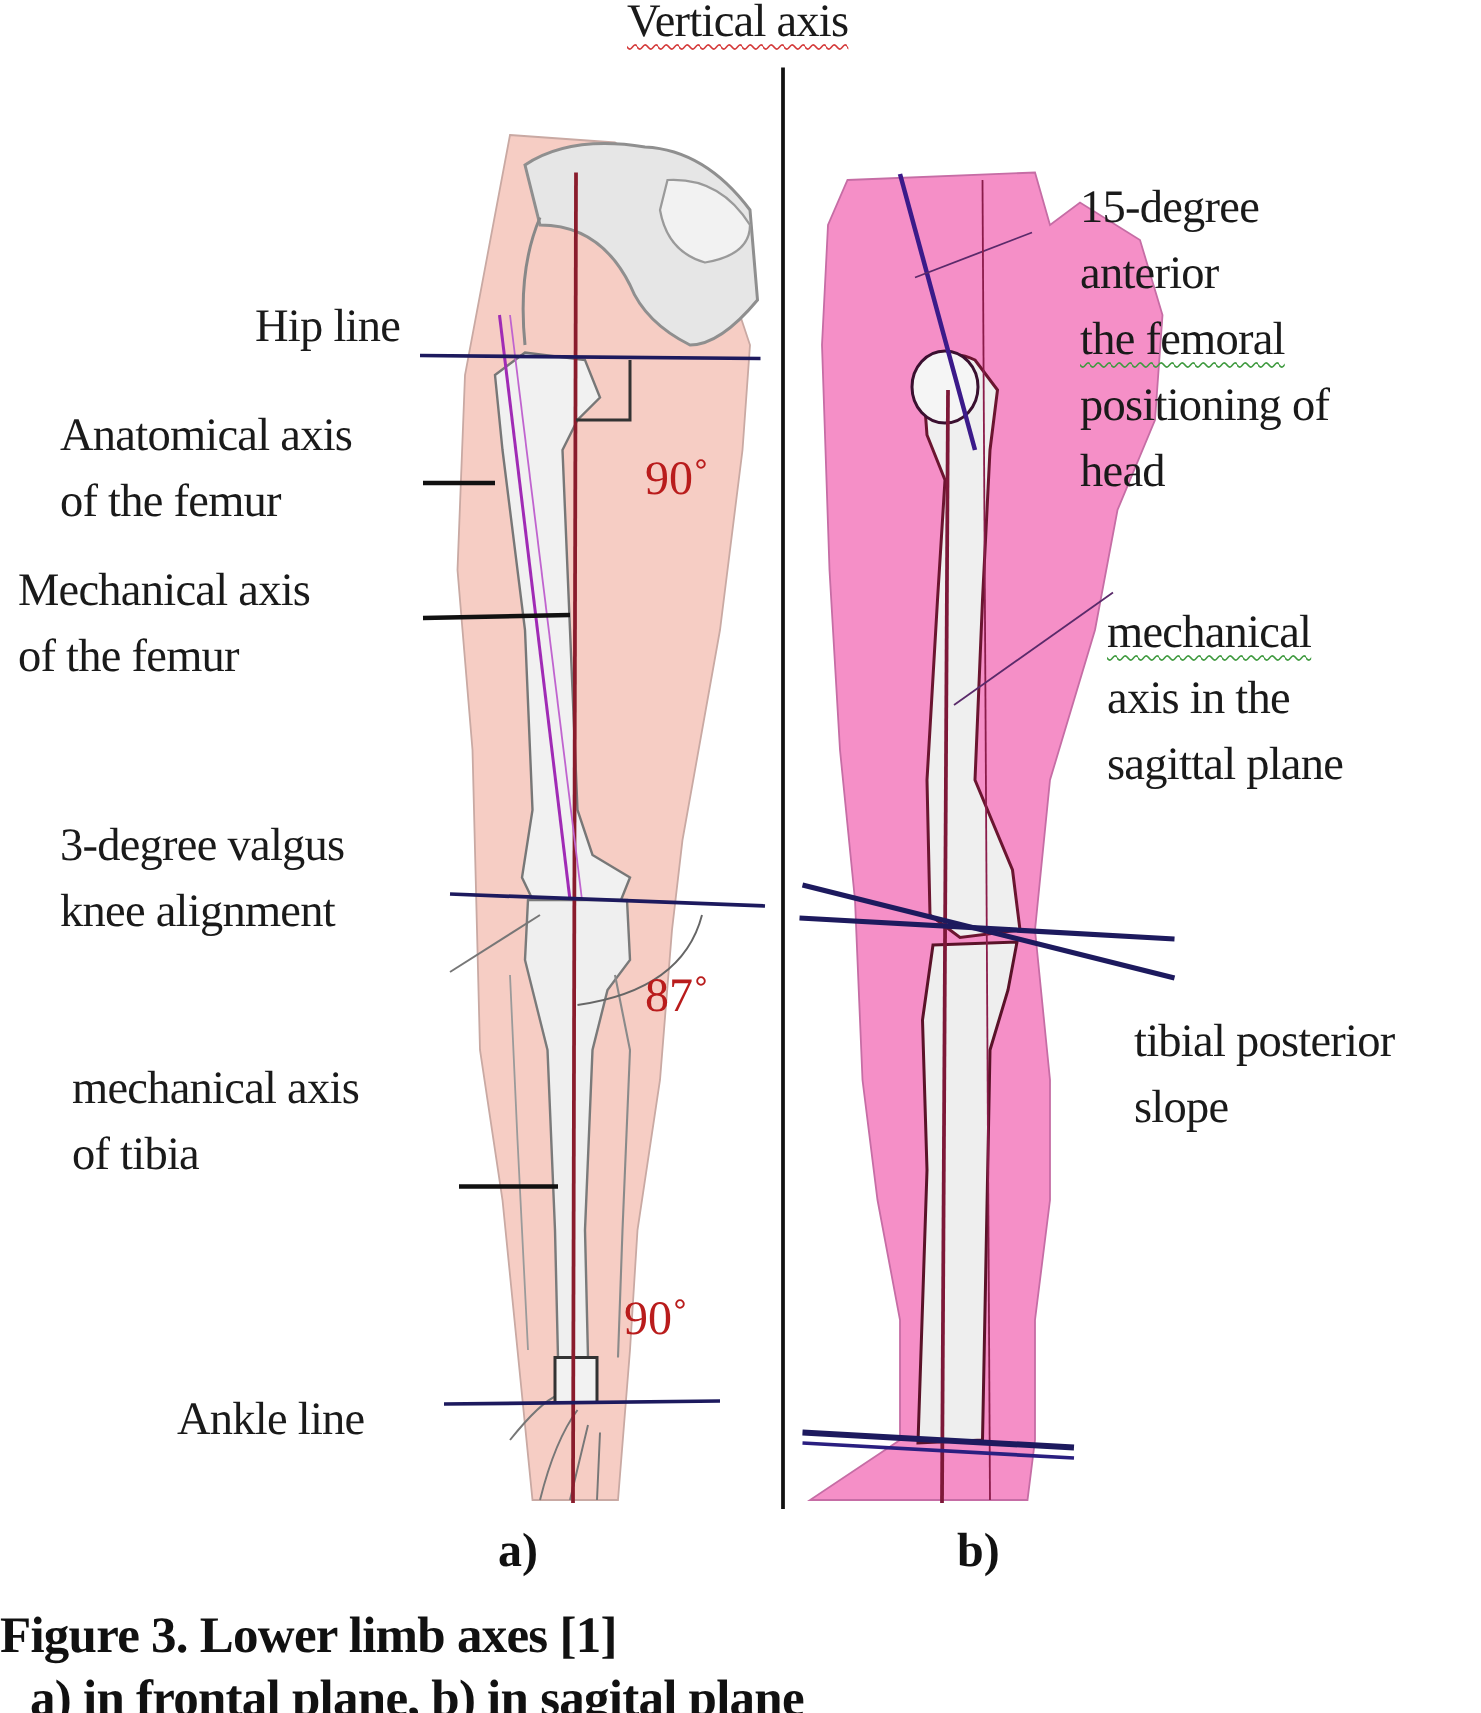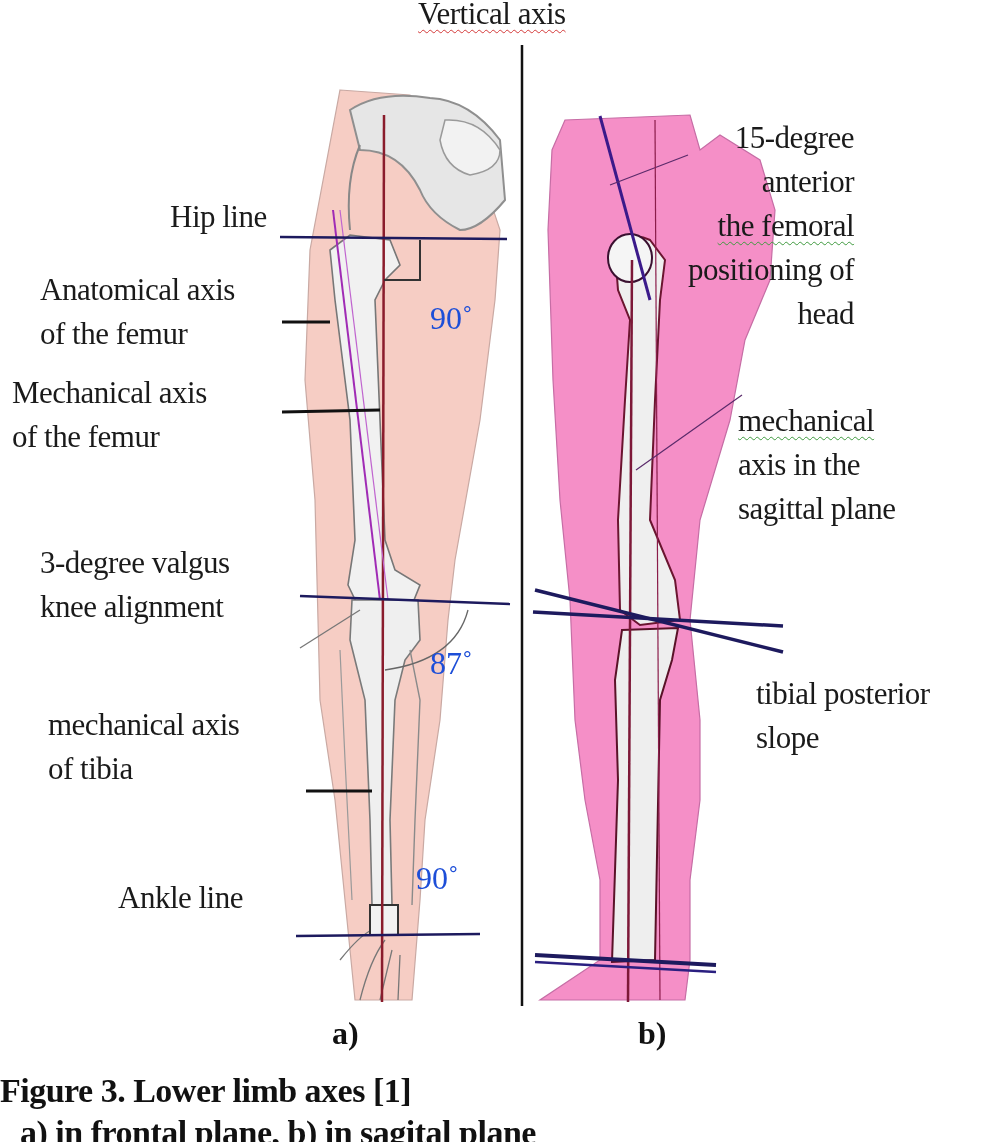--- a/index.html
+++ b/index.html
@@ -1,21 +1,21 @@
 <!DOCTYPE html>
 <html><head>
 <meta charset="utf-8">
 <style>
   html, body { margin: 0; padding: 0; background: #ffffff; }
   body { width: 987px; height: 1142px; position: relative; overflow: hidden; font-family: "Liberation Serif", "DejaVu Serif", serif; color: #111; }
   .lbl { position: absolute; font-size: 31px; line-height: 44px; color: #1a1a1a; white-space: nowrap; letter-spacing: -0.5px; }
   .lbl .ln { display: block; }
   .squig-red { text-decoration: underline wavy #d43a3a; text-decoration-thickness: 1px; text-underline-offset: 5px; }
   .squig-green { text-decoration: underline wavy #3f9a3f; text-decoration-thickness: 1px; text-underline-offset: 5px; }
-  .angle { position: absolute; font-size: 32px; color: #1d4ed8; }
+  .angle { position: absolute; font-size: 32px; color: #b91c1c; }
   .panel-tag { position: absolute; font-size: 32px; font-weight: bold; color: #111; }
   .caption { position: absolute; left: 0; width: 987px; text-align: left; font-weight: bold; font-size: 34px; font-family: "Liberation Serif", serif; letter-spacing: -0.5px; }
   svg.art { position: absolute; left: 0; top: 0; }
 </style>
 </head>
 <body>
 
 <svg class="art" width="987" height="1142" viewBox="0 0 987 1142">
 
   <g>
@@ -99,29 +99,29 @@
   <span class="ln">of the femur</span>
 </div>
 <div class="lbl" style="left:40px; top:541px;">
   <span class="ln">3-degree valgus</span>
   <span class="ln">knee alignment</span>
 </div>
 <div class="lbl" style="left:48px; top:703px;">
   <span class="ln">mechanical axis</span>
   <span class="ln">of tibia</span>
 </div>
-<div class="lbl" style="left:118px; top:876px;text-align:center;">
+<div class="lbl" style="left:118px; top:924px;text-align:center;">
   <span>Ankle line</span>
 </div>
 
 <div class="angle" style="left:430px; top:300px;">90˚</div>
 <div class="angle" style="left:430px; top:645px;">87˚</div>
 <div class="angle" style="left:416px; top:860px;">90˚</div>
 
-<div class="lbl" style="left:688px; top:116px;text-align:right;">
+<div class="lbl" style="left:720px; top:116px;">
   <span class="ln">15-degree</span>
   <span class="ln">anterior</span>
   <span class="ln squig-green">the  femoral</span>
   <span class="ln">positioning of</span>
   <span class="ln">head</span>
 </div>
 <div class="lbl" style="left:738px; top:355px;margin-top:44px;">
   <span class="ln squig-green">mechanical</span>
   <span class="ln">axis in the</span>
   <span class="ln">sagittal plane</span>

